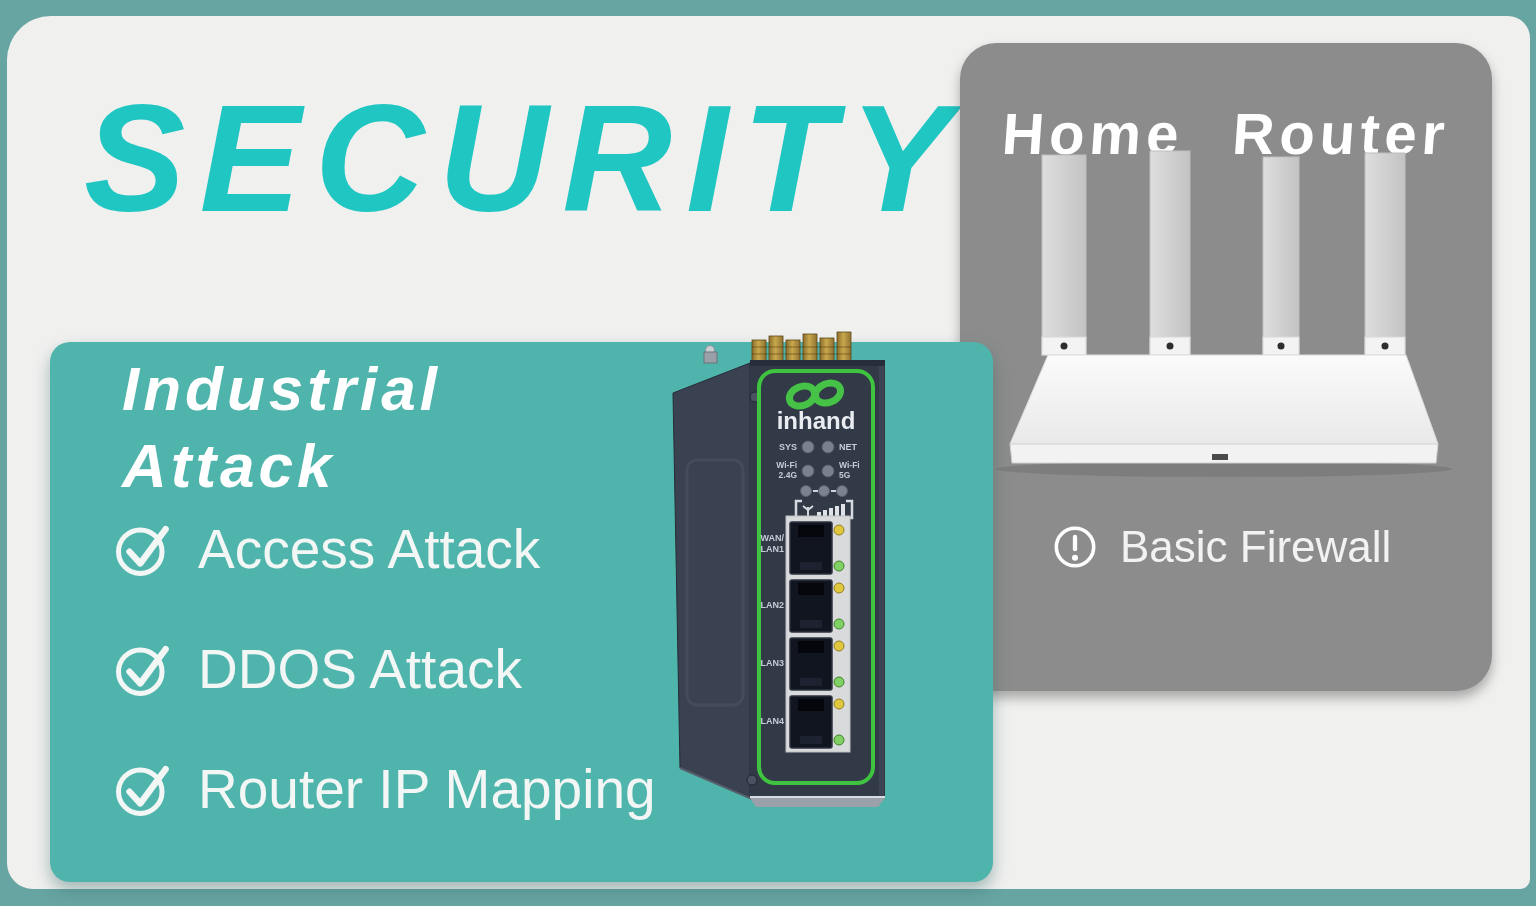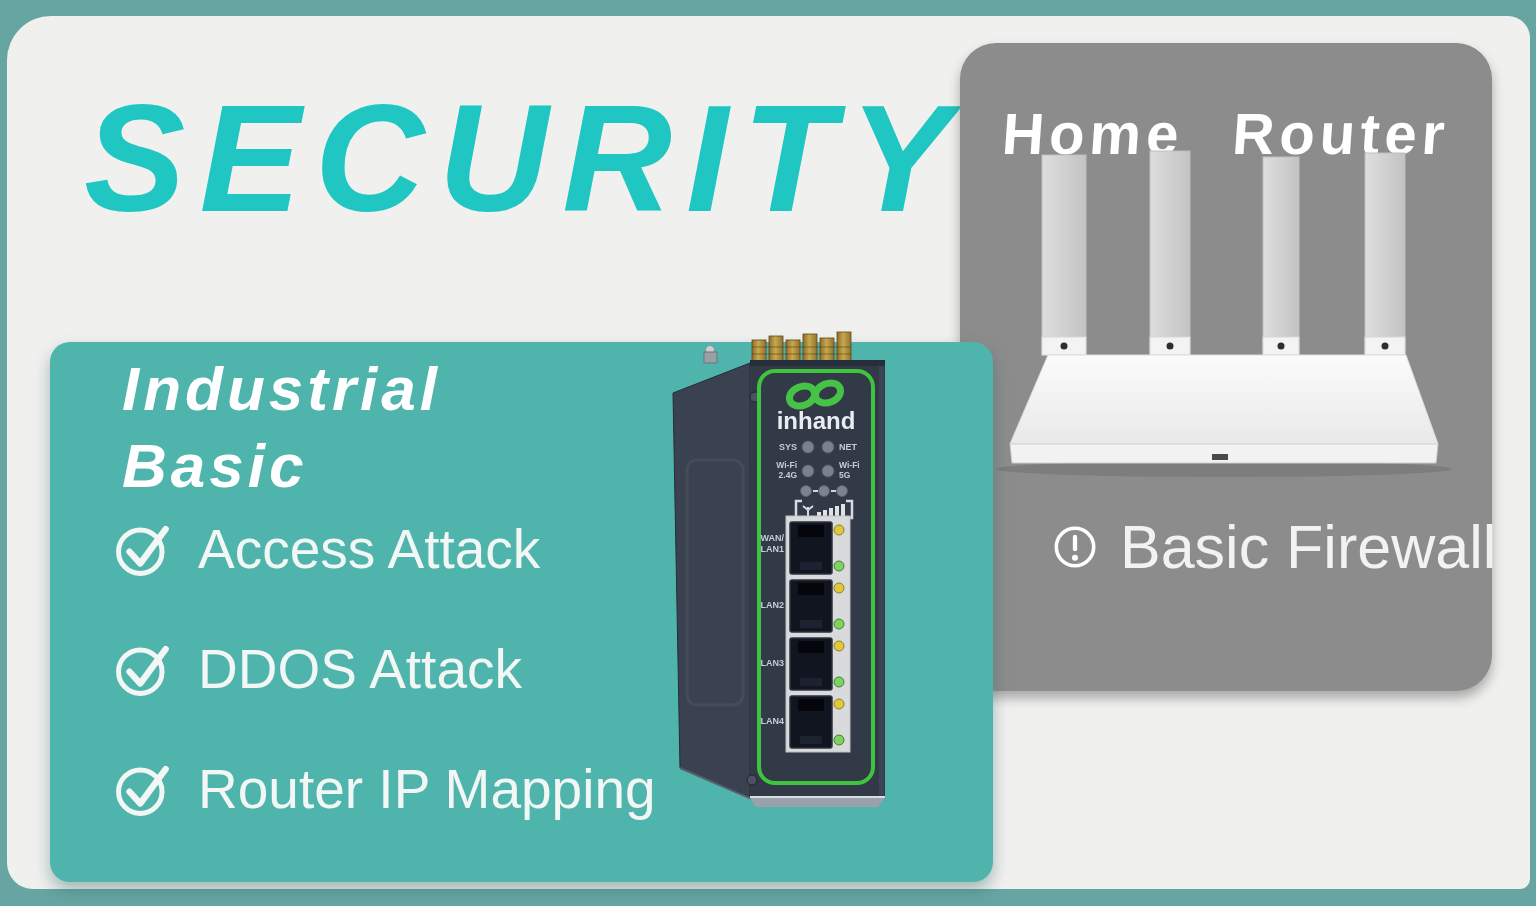--- a/index.html
+++ b/index.html
@@ -24,21 +24,21 @@
 
   
   .home-panel{position:absolute;left:960px;top:43px;width:532px;height:648px;background:var(--home-panel-bg);
          border-radius:36px;box-shadow:0 7px 12px rgba(60,60,60,.4);}
   .home-title{margin:0;position:absolute;left:0;right:0;top:62px;text-align:center;color:#ffffff;
          font-size:58px;font-weight:bold;letter-spacing:5px;word-spacing:28px;line-height:1;
          transform:skewX(-4deg);white-space:nowrap;}
   .home-device{position:absolute;left:0;top:100px;width:532px;height:380px;}
   .hfeat{position:absolute;left:92px;display:flex;align-items:center;gap:22px;height:60px;}
   .hfeat .icon{width:46px;height:46px;color:#ffffff;flex:0 0 auto;}
-  .hfeat .flabel{font-size:61px;line-height:1;color:#f2f2f2;white-space:nowrap;}
+  .hfeat .flabel{font-size:44px;line-height:1;color:#f2f2f2;white-space:nowrap;}
 
   
   .ind-panel{position:absolute;left:50px;top:298px;width:943px;height:540px;background:var(--industrial-panel-bg);
          border-radius:20px;box-shadow:0 8px 16px rgba(45,100,95,.4);margin-top:44px;}
   .ind-title{margin:0;position:absolute;left:72px;color:#ffffff;font-size:62px;font-weight:bold;
          font-style:italic;letter-spacing:4px;line-height:1;white-space:nowrap;}
   .ind-title.l1{top:16px;}
   .ind-title.l2{top:93px;}
   .ifeat{position:absolute;left:64px;display:flex;align-items:center;gap:26px;height:68px;z-index:3;}
   .ifeat .icon{width:58px;height:58px;color:var(--feature-text);flex:0 0 auto;}
@@ -109,21 +109,21 @@
         <circle cx="32" cy="32" r="26" fill="none" stroke="currentColor" stroke-width="5"></circle>
         <rect x="29" y="15" width="6" height="23" rx="3" fill="currentColor"></rect>
         <circle cx="32" cy="47" r="4.2" fill="currentColor"></circle>
       </svg>
       <span class="flabel">Basic Firewall</span>
     </div>
   </section>
 
   <section class="ind-panel">
     <h1 class="ind-title l1">Industrial</h1>
-    <h1 class="ind-title l2">Basic</h1>
+    <h1 class="ind-title l2">Attack</h1>
 
     <div class="ifeat" style="top:293px">
       <svg class="icon" viewBox="0 0 64 64">
         <circle cx="29" cy="35" r="24" fill="none" stroke="currentColor" stroke-width="5.5"></circle>
         <path d="M17 35 L29 48 L57 10" fill="none" stroke="currentColor" stroke-width="7" stroke-linecap="round" stroke-linejoin="round"></path>
       </svg>
       <span class="flabel">DDOS Attack</span>
     </div>
     <div class="ifeat" style="top:173px">
       <svg class="icon" viewBox="0 0 64 64">

